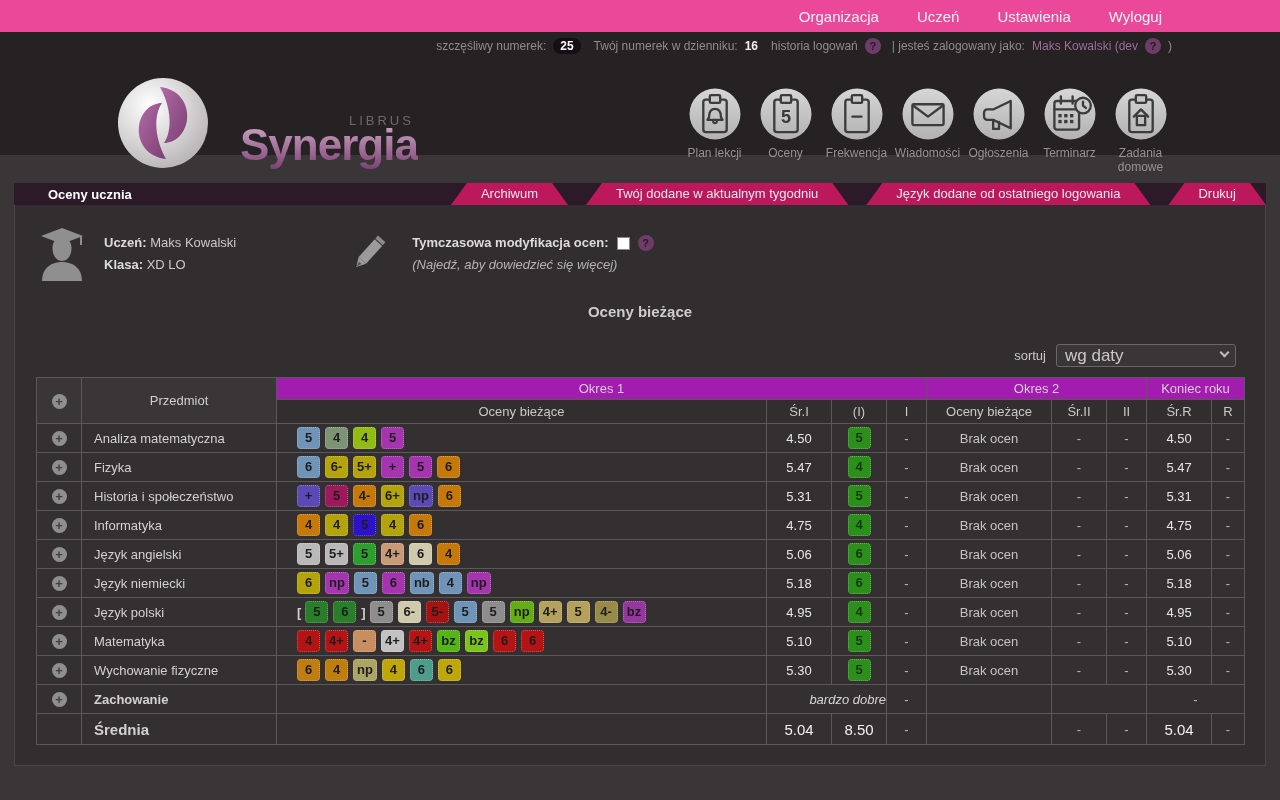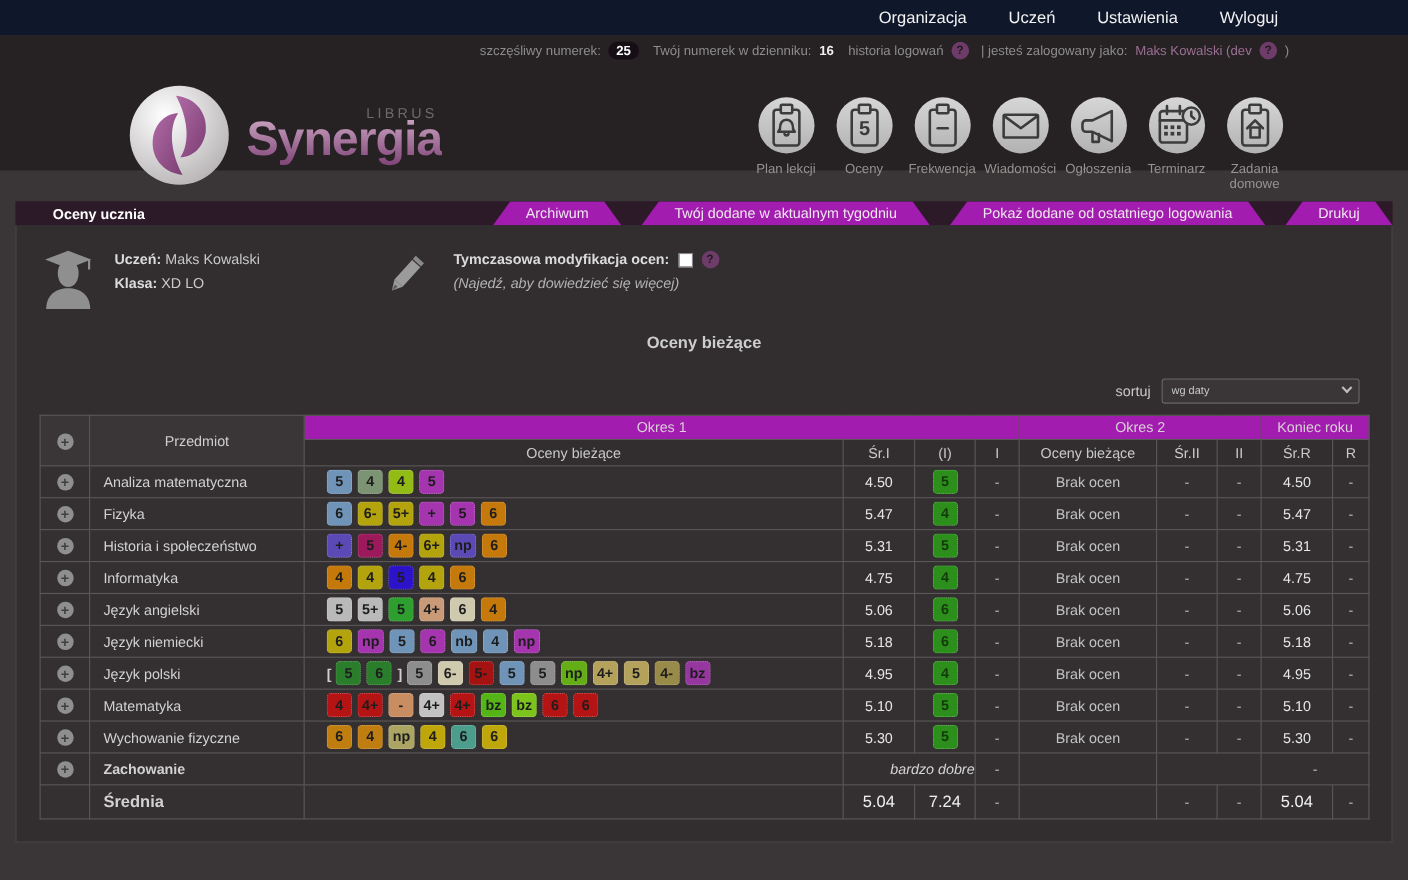--- a/index.html
+++ b/index.html
@@ -5,21 +5,21 @@
   * { box-sizing: border-box; margin: 0; padding: 0; }
   html,body { width:1280px; height:800px; }
   body {
     font-family: "Liberation Sans", sans-serif;
     background:#3a3637;
     overflow:hidden;
     color:#ccc;
   }
   
   .topbar {
-    height:32px; background:#0f172a;
+    height:32px; background:#ec4899;
     display:flex; justify-content:flex-end; align-items:center;
     gap:38px; padding-right:118px;
   }
   .topbar .menu-item { color:#f2f2f2; font-size:15px; cursor:pointer; }
 
   
   .header { height:123px; background:#262122; position:relative; }
   .statusline {
     position:absolute; top:6px; right:108px;
     display:flex; align-items:center; gap:7px;
@@ -27,66 +27,66 @@
   }
   .badge-num { background:#150e15; color:#fff; font-weight:bold; padding:1px 7px; border-radius:9px; font-size:12px; }
   .bold-num { color:#f0f0f0; font-weight:bold; }
   .help-circle {
     width:16px; height:16px; border-radius:50%; background:#6e3c69;
     color:#241a23; font-weight:bold; font-size:11px;
     display:inline-flex; align-items:center; justify-content:center; cursor:pointer;
   }
   .user-link { color:#9a6f95; }
 
-  .logo { position:absolute; left:116px; top:44px; display:flex; align-items:center; }
+  .logo { position:absolute; left:116px; top:44px; display:flex; align-items:flex-end;gap:16px; }
   .brand-wrap { margin-left:14px; display:flex; flex-direction:column; }
   .brand-sub { align-self:flex-end; font-size:13px; letter-spacing:3px; color:#6d696a; margin-bottom:-8px; margin-right:4px; }
   .brand-name {
     font-size:44px; font-weight:bold; letter-spacing:-1px; color:#8d5585;
     background:linear-gradient(#d3afca,#7c4074);
     -webkit-background-clip:text; background-clip:text; -webkit-text-fill-color:transparent;
   }
 
   .nav-icons { position:absolute; right:104px; top:56px; display:flex; }
   .nav-item { width:71px; text-align:center; cursor:pointer; }
   .nav-item .circ { display:block; margin:0 auto; }
   .nav-item .lbl { display:block; margin-top:6px; font-size:12px; color:#969291; line-height:14px; }
 
   
   .panel { margin:28px 14px 0; }
   .panel-tabs { height:22px; background:#2d1a29; display:flex; align-items:center; }
   .panel-title { color:#fff; font-weight:bold; font-size:13px; padding-left:34px; }
   .tabs-group { margin-left:auto; display:flex; gap:18px; }
   .tab {
     height:22px; line-height:22px; padding:0 30px;
-    background:#a21caf; color:#efe7ee; font-size:13px; cursor:pointer; white-space:nowrap;
+    background:#be185d; color:#efe7ee; font-size:13px; cursor:pointer; white-space:nowrap;
     clip-path:polygon(16px 0, calc(100% - 16px) 0, 100% 100%, 0 100%);
   }
   .panel-body { background:#322e2f; border:1px solid #4a4647; border-top:none; padding:16px 21px 20px; }
 
-  .student-row { display:flex; align-items:flex-start; margin-top:4px; }
+  .student-row { display:flex; align-items:center; margin-top:4px; }
   .student-info { margin-left:16px; font-size:13px; line-height:22px; color:#c9c9c9; }
   .student-info b { color:#dcdcdc; }
   .pencil-wrap { margin-left:112px; margin-top:2px; }
   .modif { margin-left:22px; font-size:13px; line-height:22px; }
   .modif-line1 { display:flex; align-items:center; gap:8px; color:#dcdcdc; font-weight:bold; }
   .modif-line2 { font-style:italic; color:#b4b4b4; font-weight:normal; }
   .checkbox {
     width:13px; height:13px; appearance:none; -webkit-appearance:none;
     background:#fff; border:1px solid #888; cursor:pointer;
   }
 
   .section-title { text-align:center; font-weight:bold; font-size:15px; color:#cdcdcd; margin:20px 0 24px; }
 
   .sort-row { display:flex; justify-content:flex-end; align-items:center; gap:10px; margin:0 8px 10px 0; }
   .sort-label { font-size:13px; color:#c9c9c9; }
   .select-wrap { position:relative; }
   .sort-select {
     width:180px; height:23px; background:#3a3637; color:#c9c9c9;
-    border:1px solid #6a6667; border-radius:3px; font-size:10px; padding:0 22px 0 8px;
+    border:1px solid #6a6667; border-radius:3px; font-size:17px; padding:0 22px 0 8px;
     appearance:none; -webkit-appearance:none; font-family:"Liberation Sans",sans-serif;
   }
   .select-arrow {
     position:absolute; right:8px; top:7px; width:7px; height:7px; pointer-events:none;
     border-right:2px solid #bdbdbd; border-bottom:2px solid #bdbdbd; transform:rotate(45deg); margin-top:-2px;
   }
 
   
   table.grades { border-collapse:collapse; table-layout:fixed; width:1208px; }
   table.grades th, table.grades td { border:1px solid #5c5859; font-size:13px; }
@@ -304,21 +304,21 @@
       </div>
     </div>
 </div>
 
 <div class="panel">
   <div class="panel-tabs">
     <span class="panel-title">Oceny ucznia</span>
     <div class="tabs-group" id="tabsGroup">
         <div class="tab">Archiwum</div>
         <div class="tab">Twój dodane w aktualnym tygodniu</div>
-        <div class="tab">Pokaż dodane od ostatniego logowania</div>
+        <div class="tab">Język dodane od ostatniego logowania</div>
         <div class="tab">Drukuj</div>
       </div>
   </div>
 
   <div class="panel-body">
 
     <div class="student-row">
       <svg width="52" height="58" viewBox="0 0 52 58">
         <g fill="#8f8f8f">
           <polygon points="26,3 47,11 26,19 5,11"></polygon>
@@ -525,21 +525,21 @@
             <td class="c">-</td>
             <td class="brak"></td>
             <td class="c" colspan="2"></td>
             <td class="c" colspan="2">-</td>
           </tr>
           <tr class="avg-row">
             <td class="c"></td>
             <td class="subject bold">Średnia</td>
             <td class="grades-cell"></td>
             <td class="avg big">5.04</td>
-            <td class="avg big">7.24</td>
+            <td class="avg big">8.50</td>
             <td class="c">-</td>
             <td class="brak"></td>
             <td class="c">-</td>
             <td class="c">-</td>
             <td class="avg big">5.04</td>
             <td class="c">-</td>
           </tr>
         </tbody>
     </table>
 

